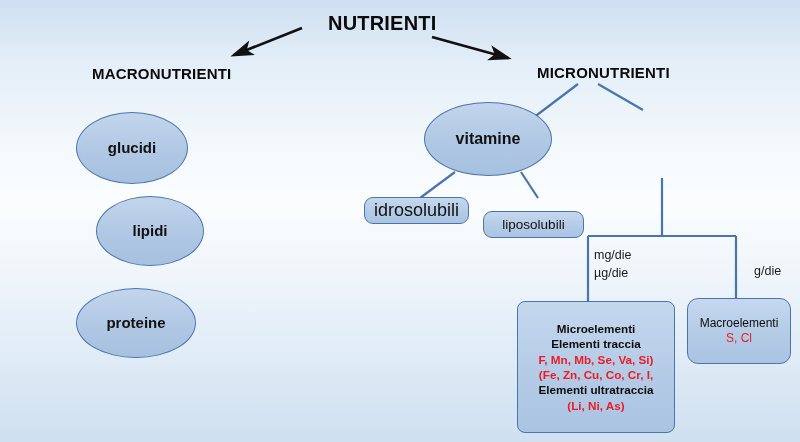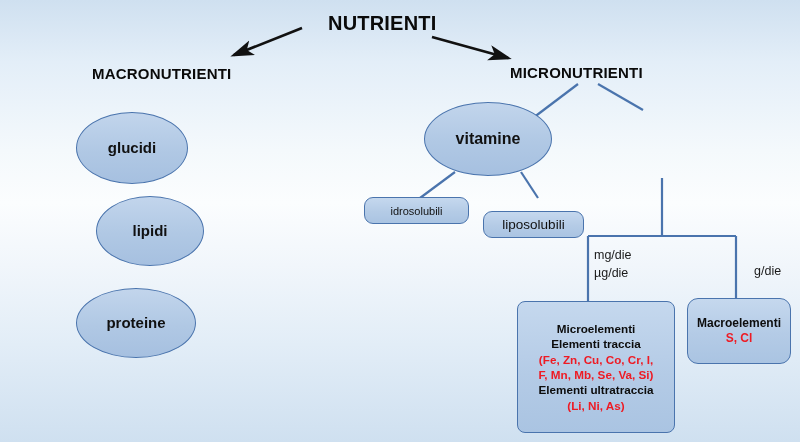--- a/index.html
+++ b/index.html
@@ -48,21 +48,21 @@
     left: 328px;
     top: 12px;
     font-size: 20px;
   }
   #head-macro {
     left: 92px;
     top: 65px;
     font-size: 15px;
   }
   #head-micro {
-    left: 510px;
+    left: 537px;
     top: 64px;
     font-size: 15px;
   }
 
   
   .ellipse {
     position: absolute;
     border-radius: 50%;
     background: linear-gradient(to bottom, #c2d5ec 0%, #b0c8e4 55%, #a6c0e0 100%);
     border: 1.6px solid #4a74ad;
@@ -87,21 +87,21 @@
     background: linear-gradient(to bottom, #c5d8ee 0%, #b4cbe6 55%, #aac4e2 100%);
     border: 1.4px solid #4a74ad;
     border-radius: 9px;
     box-sizing: border-box;
     display: flex;
     align-items: center;
     justify-content: center;
     text-align: center;
     color: #111;
   }
-  #box-idro { left: 364px; top: 197px; width: 105px; height: 27px; font-size: 11px; }
+  #box-idro { left: 364px; top: 197px; width: 105px; height: 27px; font-size: 18px; }
   #box-lipo { left: 483px; top: 211px; width: 101px; height: 27px; font-size: 13.5px; }
 
   #box-micro {
     left: 517px;
     top: 301px;
     width: 158px;
     height: 132px;
     border-radius: 8px;
     flex-direction: column;
     font-size: 11.7px;
@@ -110,21 +110,21 @@
     padding: 4px 4px;
   }
   #box-macro {
     left: 687px;
     top: 298px;
     width: 104px;
     height: 66px;
     border-radius: 11px;
     flex-direction: column;
     font-size: 12px;
-    font-weight: bold;
+    font-weight: normal;
     line-height: 1.28;
     padding: 3px 3px;
   }
   .red { color: #ee1b24; }
   .blk { color: #0d0d0d; }
 
   
   .wirelabel {
     position: absolute;
     font-size: 12.5px;
@@ -187,22 +187,22 @@
   <div class="wirelabel" id="lbl-mg">
     <div>mg/die</div>
     <div>µg/die</div>
   </div>
 
   <div class="wirelabel" id="lbl-g">g/die</div>
 
   <div class="rbox" id="box-micro">
     <div class="blk">Microelementi</div>
     <div class="blk">Elementi traccia</div>
+    <div class="red">F, Mn, Mb, Se, Va, Si)</div>
     <div class="red">(Fe, Zn, Cu, Co, Cr,  I,</div>
-    <div class="red">F, Mn, Mb, Se, Va, Si)</div>
     <div class="blk">Elementi ultratraccia</div>
     <div class="red">(Li, Ni, As)</div>
   </div>
 
   <div class="rbox" id="box-macro">
     <div class="blk">Macroelementi</div>
     <div class="red">S, Cl</div>
   </div>
 
 </div>

